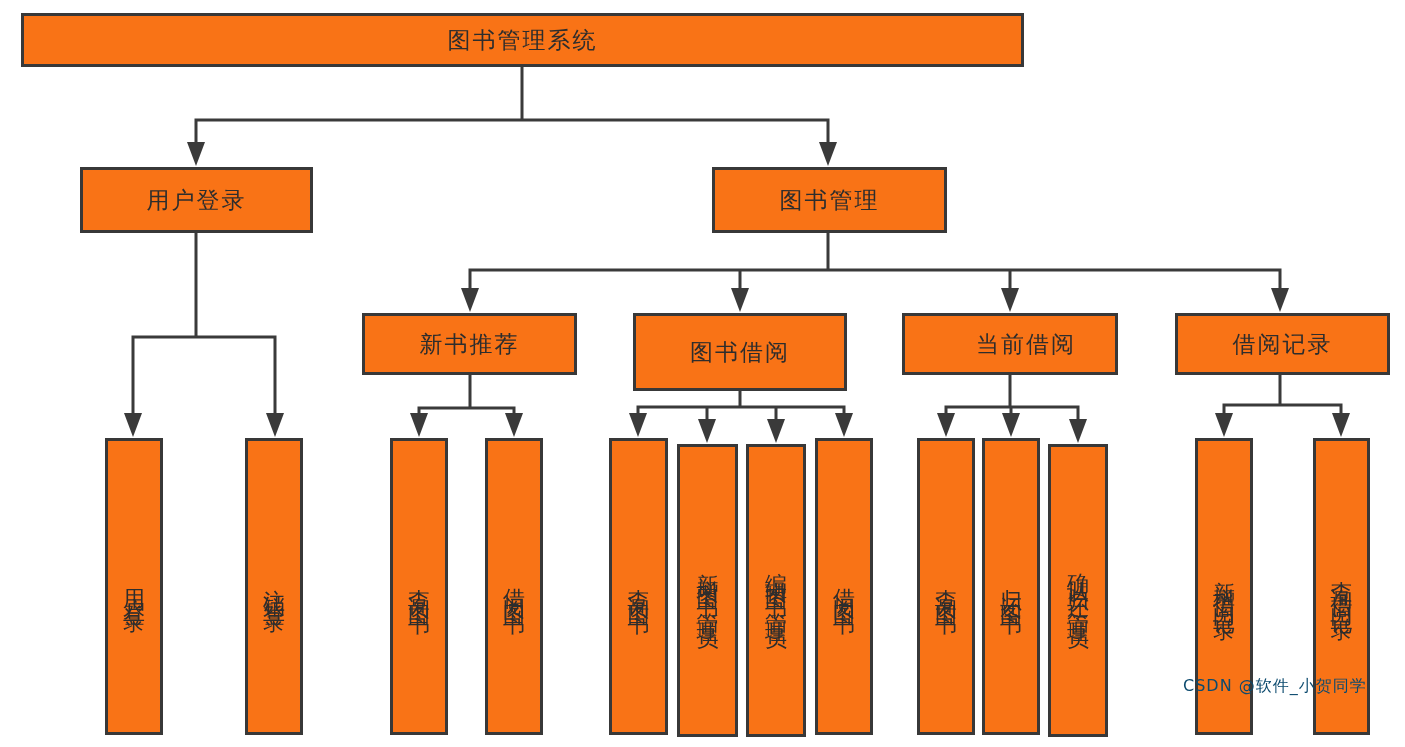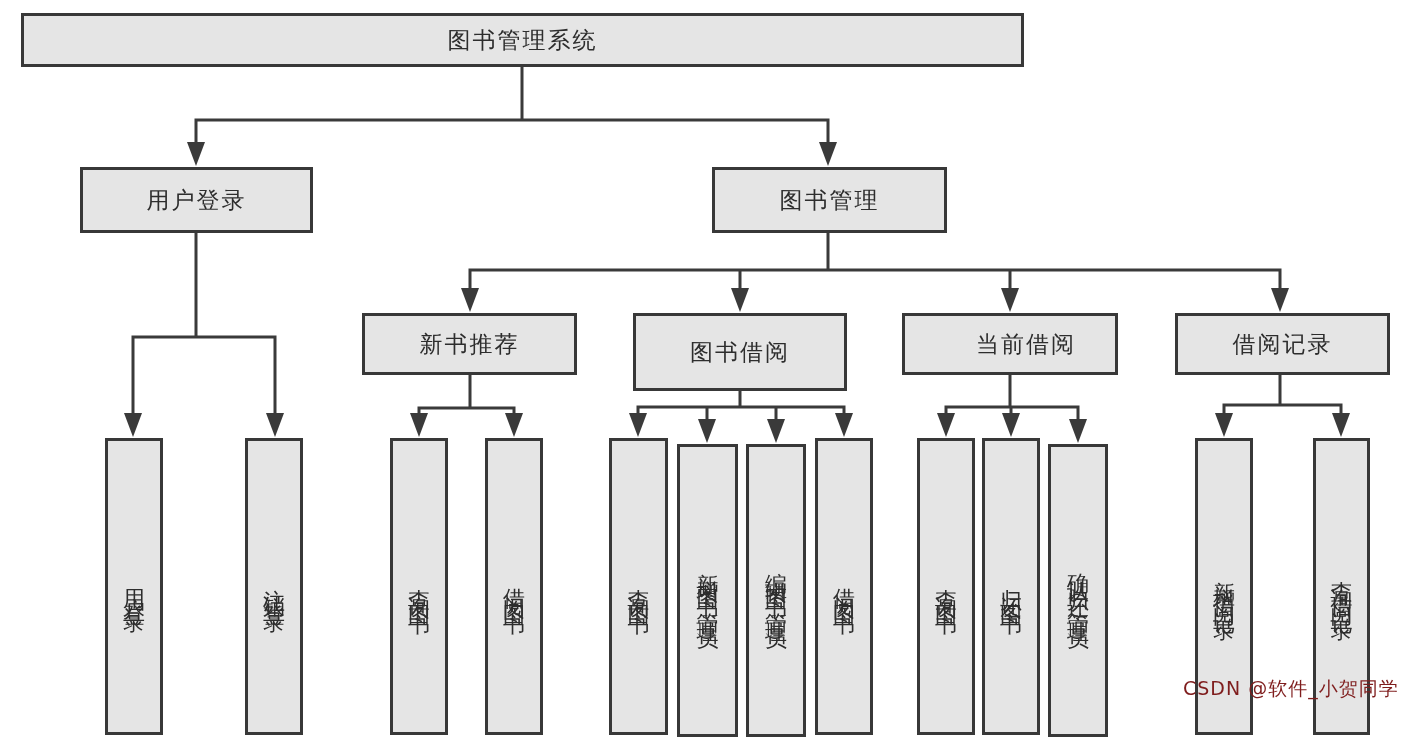--- a/index.html
+++ b/index.html
@@ -17,21 +17,21 @@
   }
   .connectors {
     position: absolute;
     left: 0;
     top: 0;
     z-index: 1;
   }
   .hnode, .vnode {
     position: absolute;
     box-sizing: border-box;
-    background: #e5e5e5;
+    background: #f97316;
     border: 3px solid #383838;
     display: flex;
     align-items: center;
     justify-content: center;
     z-index: 2;
     color: #2d2d2d;
   }
   .hnode span {
     font-size: 23px;
     letter-spacing: 2px;
@@ -41,22 +41,22 @@
     writing-mode: vertical-rl;
     text-orientation: mixed;
     font-size: 22px;
     letter-spacing: 8px;
     line-height: 1.1;
   }
   .watermark {
     position: absolute;
     left: 1183px;
     top: 676px;
-    font-size: 19px;
-    color: #7f1d1d;
+    font-size: 16px;
+    color: #0c4a6e;
     letter-spacing: 1px;
     z-index: 9;
     white-space: nowrap;
   }
 </style>
 </head>
 <body>
 
 <div class="canvas">
 

